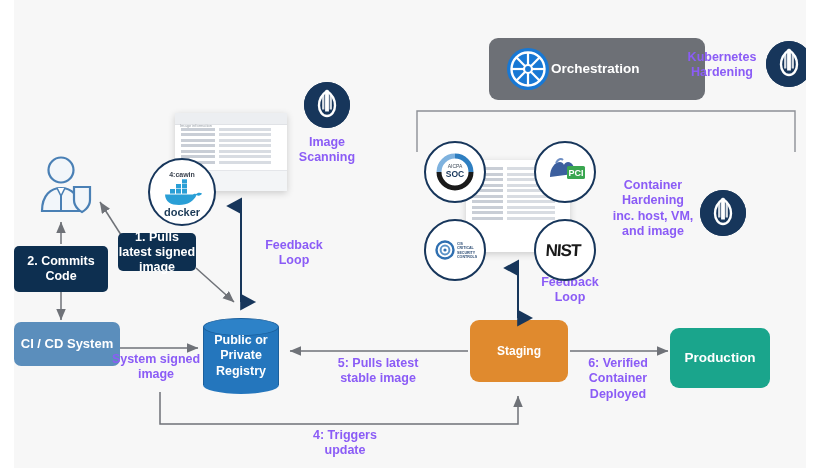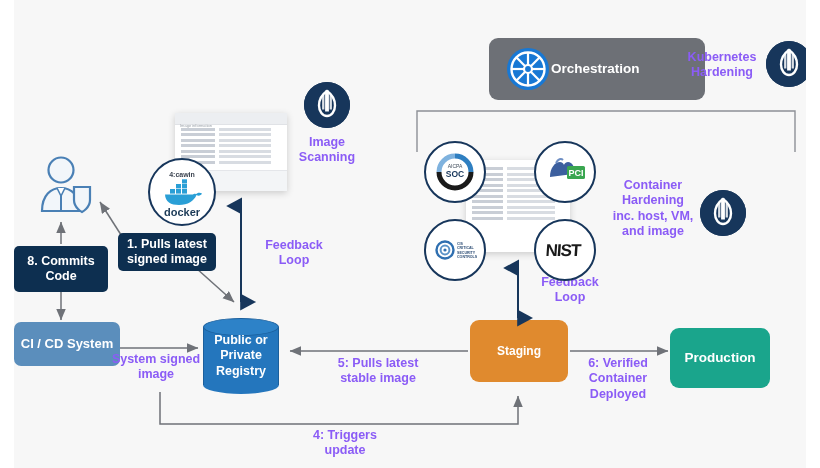--- a/index.html
+++ b/index.html
@@ -155,25 +155,25 @@
     <svg viewBox="0 0 62 62" width="62" height="62" aria-hidden="true">
       <circle cx="27" cy="15" r="12.5" fill="#f2f6fa" stroke="#4a80b5" stroke-width="2.2"></circle>
       <path d="M8 56 C8 40 17 33 27 33 C37 33 46 40 46 56 Z" fill="#f2f6fa" stroke="#4a80b5" stroke-width="2.2"></path>
       <path d="M27 33 L27 56" stroke="#4a80b5" stroke-width="2"></path>
       <path d="M23 33 L27 41 L31 33" fill="#ffffff" stroke="#4a80b5" stroke-width="1.6"></path>
       <path d="M40 32 L56 32 L56 45 C56 53 48 57 48 57 C48 57 40 53 40 45 Z" fill="#f2f6fa" stroke="#4a80b5" stroke-width="2.2"></path>
     </svg>
   </div>
 
   <div class="box box-dark" style="left:14px;top:246px;width:94px;height:46px;">
-    <span>8. Commits
+    <span>2. Commits
 Code</span>
   </div>
 
-  <div class="box box-dark" style="left:118px;top:233px;width:98px;height:38px;z-index:13;">
+  <div class="box box-dark" style="left:118px;top:233px;width:78px;height:38px;z-index:13;">
     <span>1. Pulls latest
 signed image</span>
   </div>
 
   <div class="box box-cicd" style="left:14px;top:322px;width:106px;height:44px;">
     <span>CI / CD
 System</span>
   </div>
 
   <div class="cyl" style="left:203px;top:318px;width:76px;height:76px;z-index:10;">

